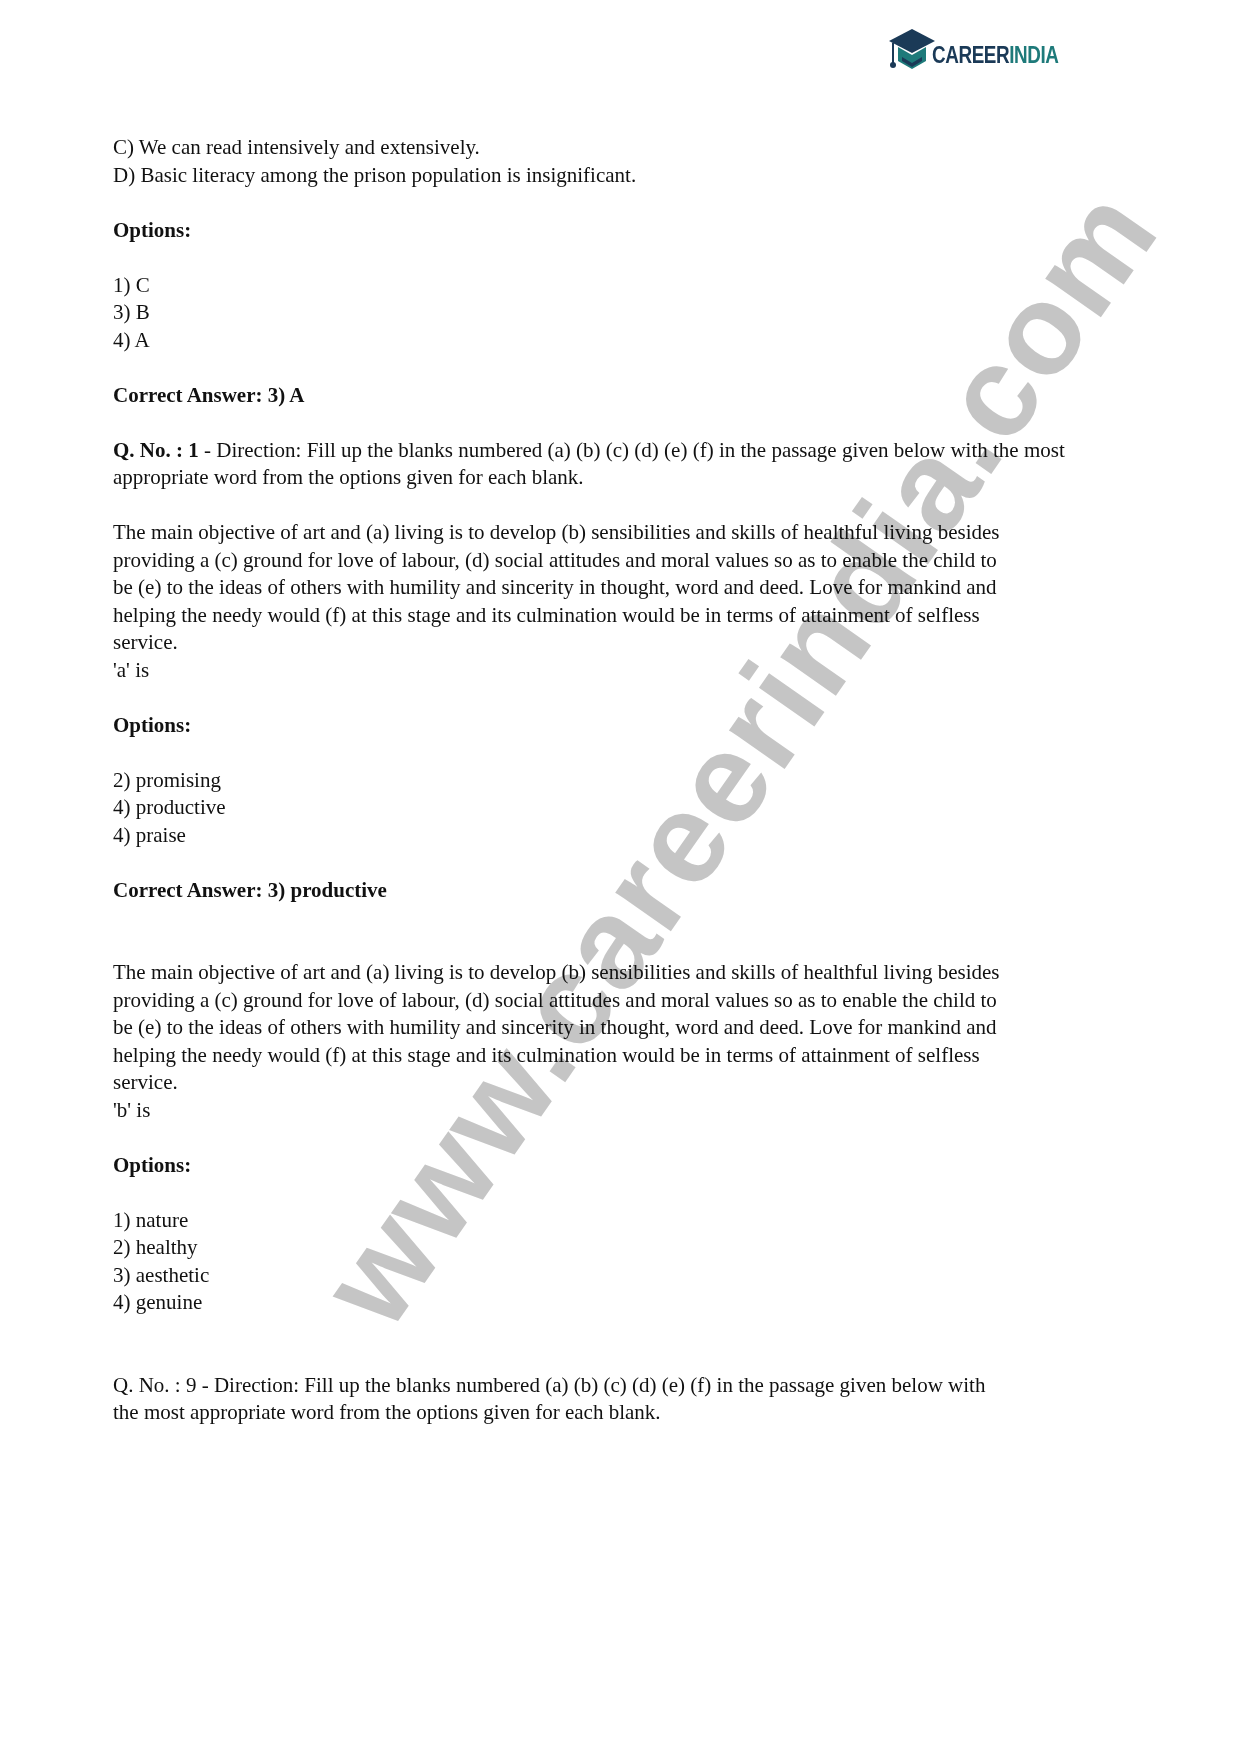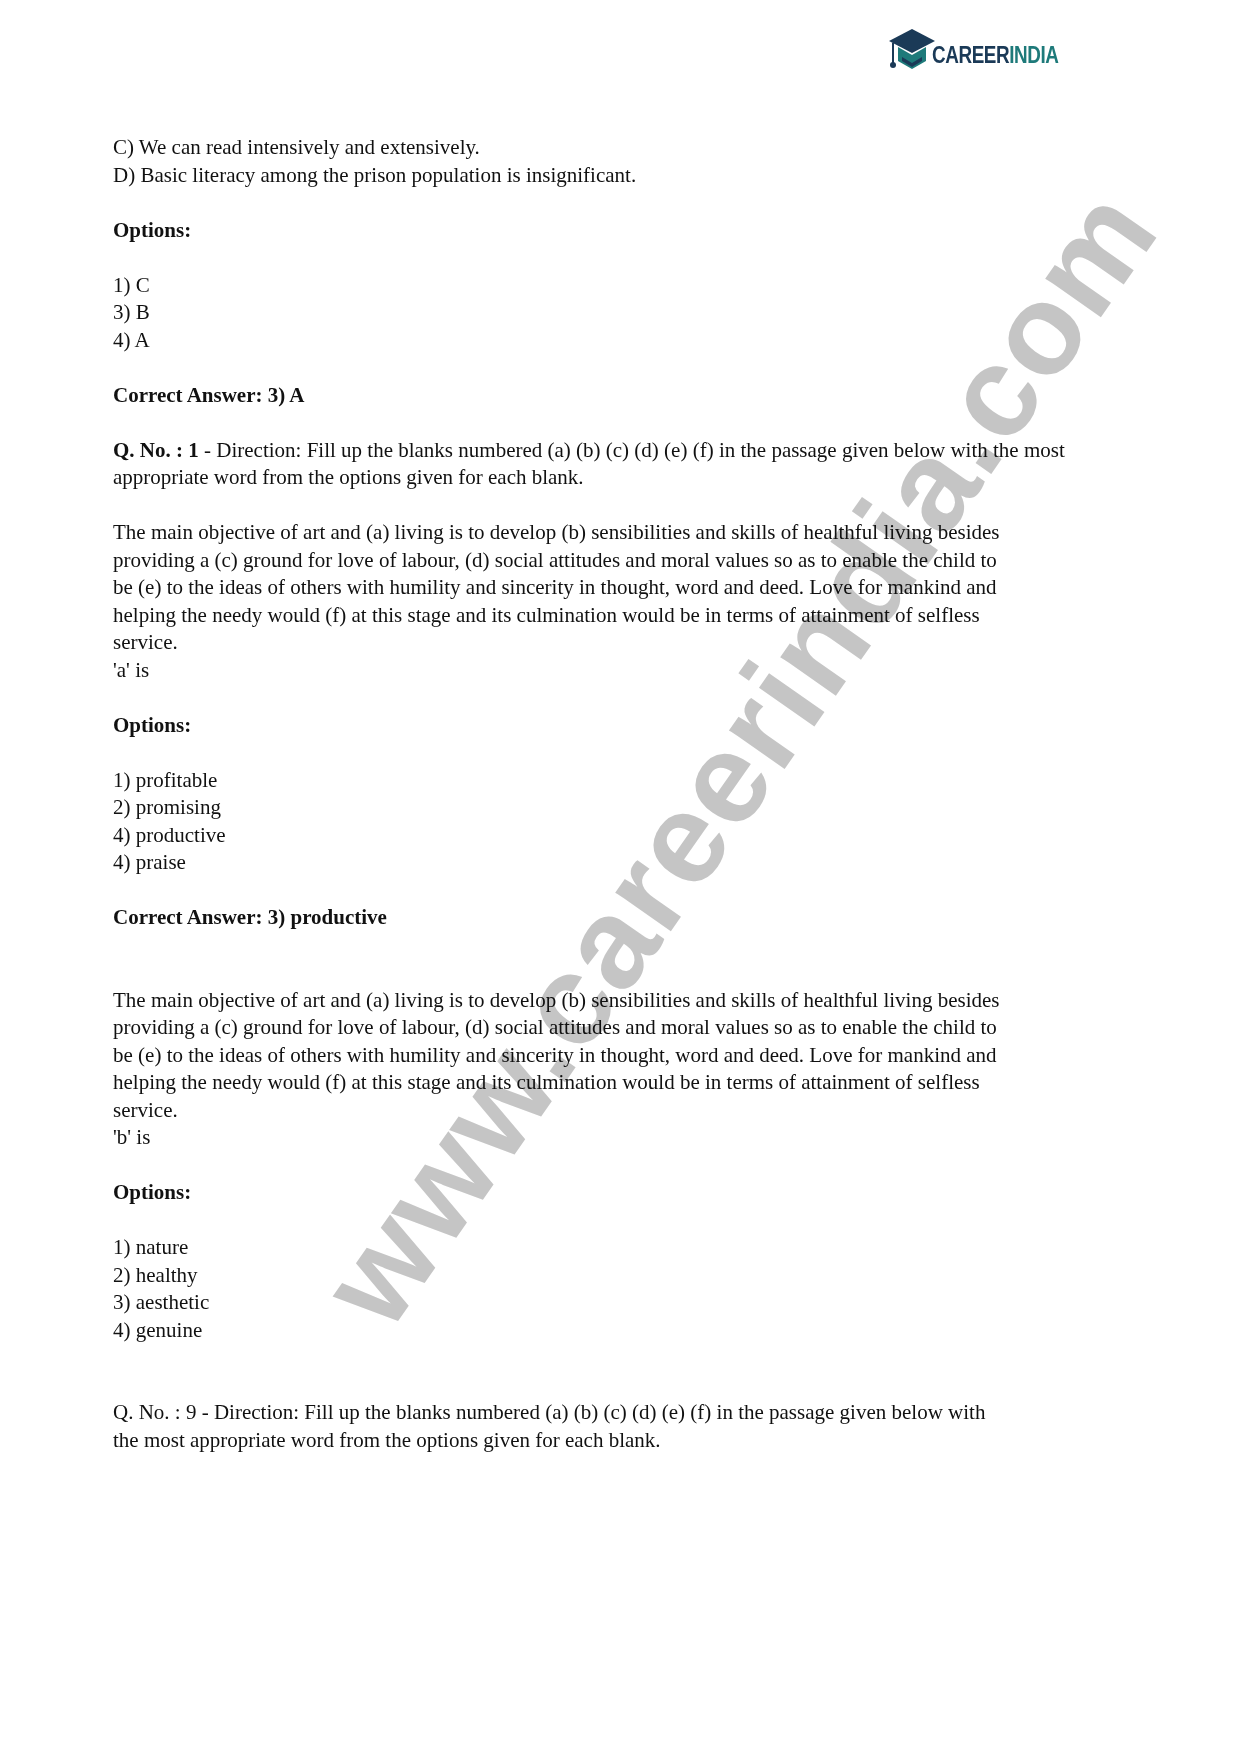--- a/index.html
+++ b/index.html
@@ -60,21 +60,20 @@
   <div class="gap"></div>
   <span class="line">The main objective of art and (a) living is to develop (b) sensibilities and skills of healthful living besides</span>
   <span class="line">providing a (c) ground for love of labour, (d) social attitudes and moral values so as to enable the child to</span>
   <span class="line">be (e) to the ideas of others with humility and sincerity in thought, word and deed. Love for mankind and</span>
   <span class="line">helping the needy would (f) at this stage and its culmination would be in terms of attainment of selfless</span>
   <span class="line">service.</span>
   <span class="line">'a' is</span>
   <div class="gap"></div>
   <span class="line b">Options:</span>
   <div class="gap"></div>
-  <span class="line">1) profitable</span>
   <span class="line">2) promising</span>
   <span class="line">4) productive</span>
   <span class="line">4) praise</span>
   <div class="gap"></div>
   <span class="line b">Correct Answer: 3) productive</span>
   <div class="gap"></div>
 
   <div class="gap"></div>
   <span class="line">The main objective of art and (a) living is to develop (b) sensibilities and skills of healthful living besides</span>
   <span class="line">providing a (c) ground for love of labour, (d) social attitudes and moral values so as to enable the child to</span>

